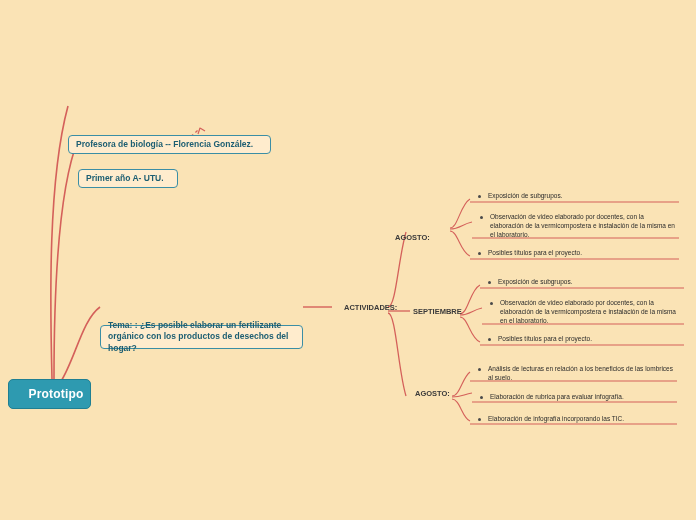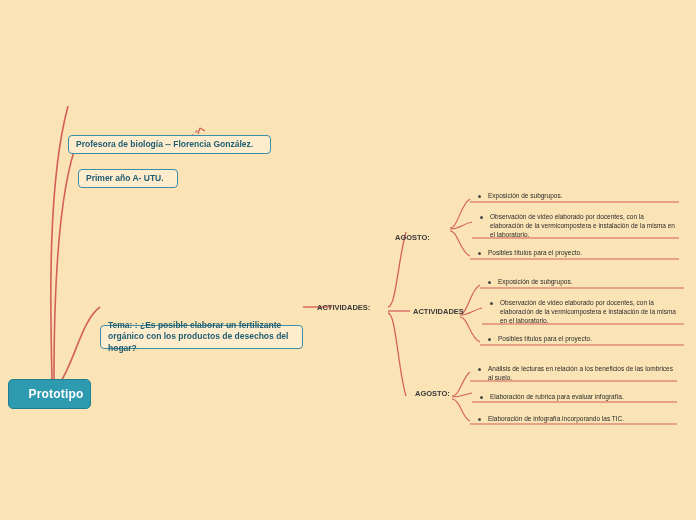--- a/index.html
+++ b/index.html
@@ -79,21 +79,21 @@
     align-items: center;
   }
   
   .line-label {
     position: absolute;
     font-size: 7.5px;
     font-weight: bold;
     color: #3a3a3a;
     white-space: nowrap;
   }
-  .lbl-actividades { left: 317px; top: 303px; }
+  .lbl-actividades { left: 344px; top: 303px; }
   .lbl-agosto { left: 395px; top: 220px; margin-top: 13px; }
   .lbl-septiembre { left: 413px; top: 307px; }
   .lbl-octubre { left: 415px; top: 389px; }
 
   
   .leaf {
     position: absolute;
     font-size: 6.5px;
     color: #2b2b2b;
     line-height: 1.35;
@@ -170,21 +170,21 @@
   <span>Tema: : ¿Es posible elaborar un fertilizante orgánico con los productos de desechos del hogar?</span>
 </div>
 
 <div class="line-label lbl-actividades">
   <span>ACTIVIDADES:</span>
 </div>
 <div class="line-label lbl-agosto">
   <span>AGOSTO:</span>
 </div>
 <div class="line-label lbl-septiembre">
-  <span>ACTIVIDADES</span>
+  <span>SEPTIEMBRE</span>
 </div>
 <div class="line-label lbl-octubre">
   <span>AGOSTO:</span>
 </div>
 
 <div class="leaf" style="left:474px; top:192px; width:205px;">
   <span class="bullet"></span>
   <span class="leaf-text">Exposición de subgrupos.</span>
 </div>
 <div class="leaf" style="left:476px; top:213px; width:203px;">

